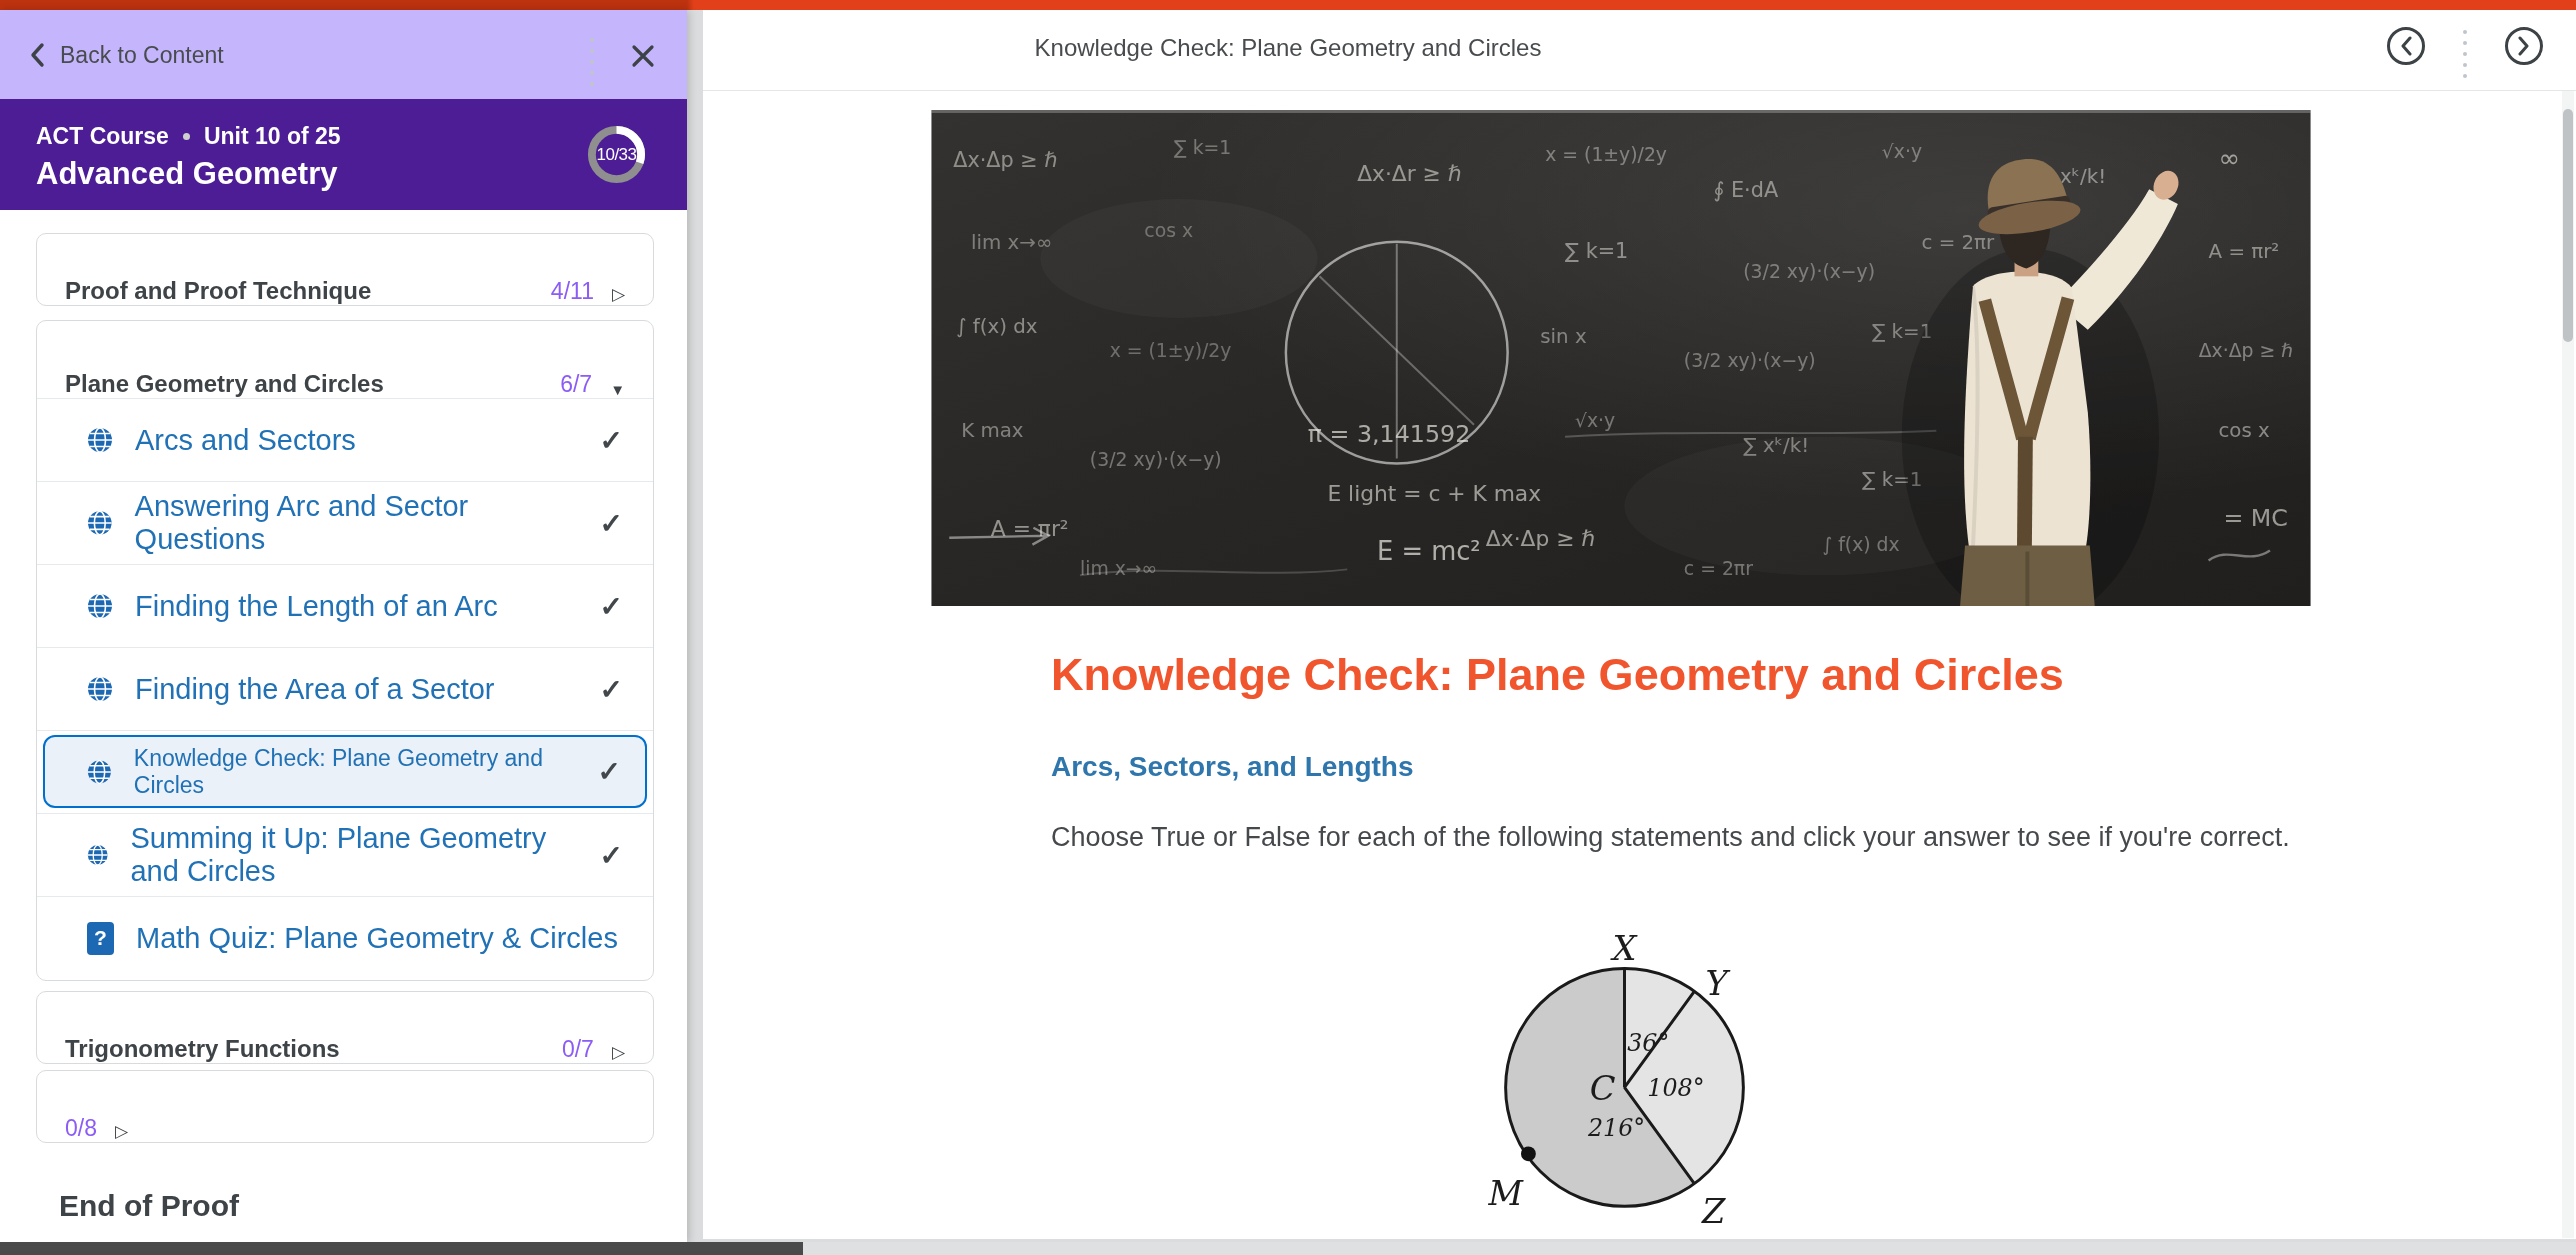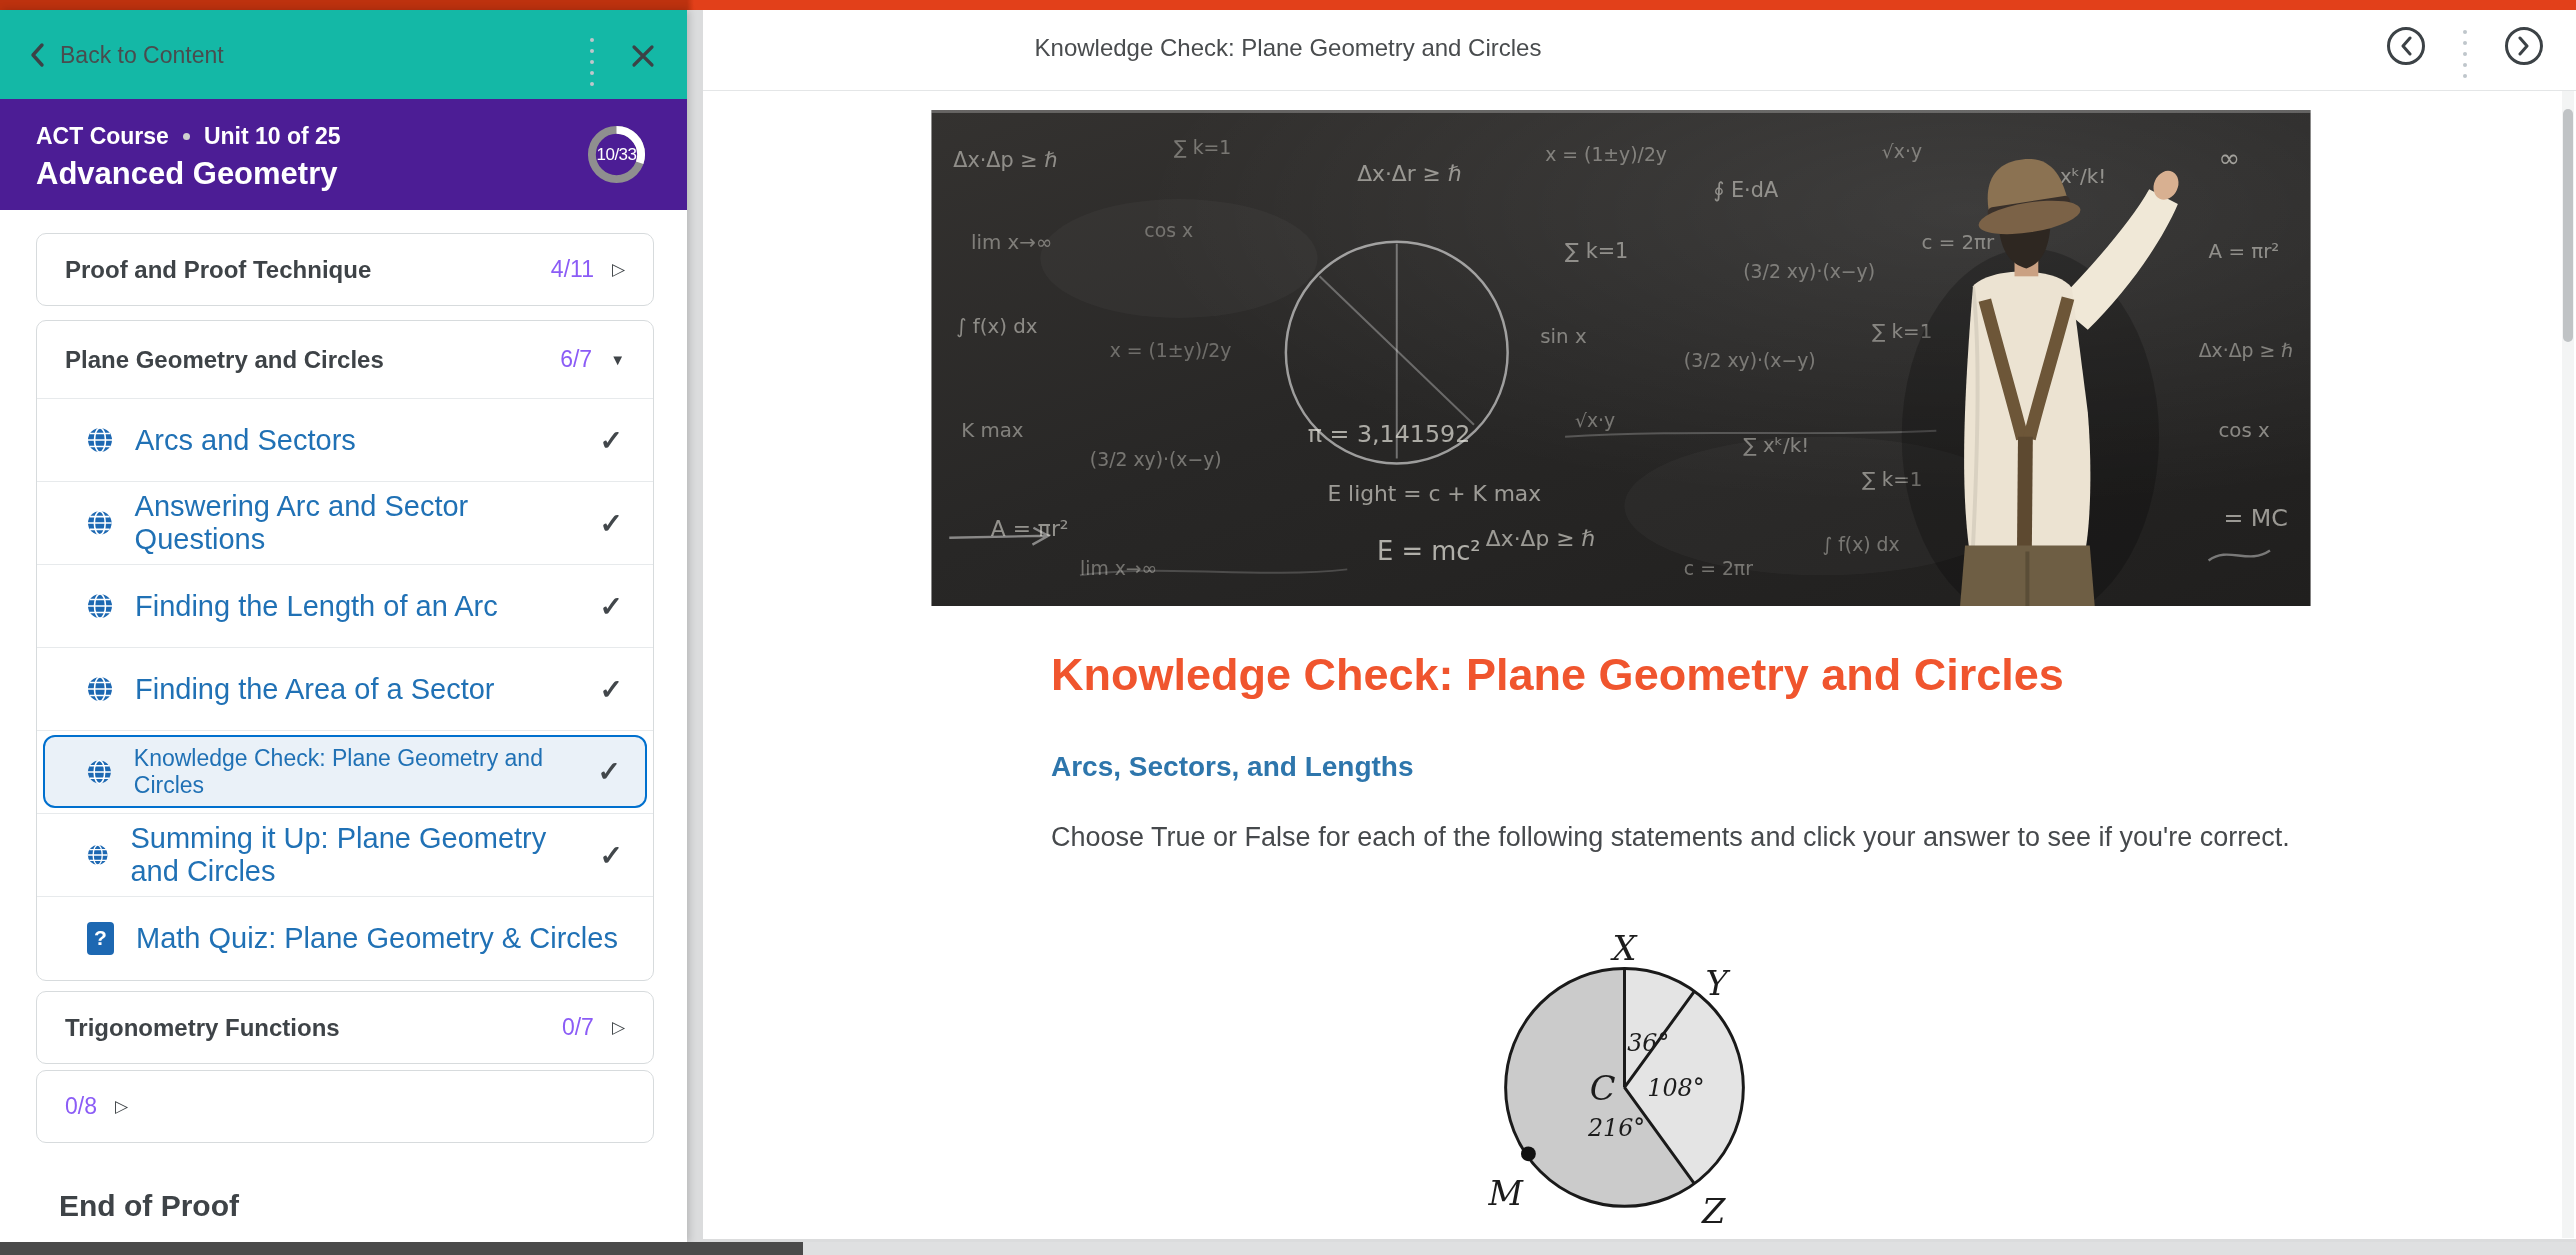--- a/index.html
+++ b/index.html
@@ -12,39 +12,39 @@
   #red-band{left:0;top:0;width:2576px;height:10px;
     background:linear-gradient(to right,#bd320f 0,#bd320f 687px,#e2401a 694px,#e2401a 100%);}
 
   
   #bottom-strip-dark{left:0;top:1242px;width:803px;height:13px;background:#4a4a4a;}
   #bottom-strip-light{left:803px;top:1242px;width:1773px;height:13px;background:#dfe0e1;}
 
   
   #sidebar{left:0;top:10px;width:687px;height:1233px;background:#fff;
     box-shadow:2px 0 8px rgba(0,0,0,.18);}
-  #sb-topbar{left:0;top:0;width:687px;height:115px;background:#14b8a6;}
+  #sb-topbar{left:0;top:0;width:687px;height:115px;background:#c4b5fd;}
   #back-btn{left:28px;top:24px;height:42px;display:flex;align-items:center;gap:14px;cursor:pointer;}
   #back-btn span{font-size:23px;color:#494c4e;}
   .dotbar{display:flex;flex-direction:column;gap:7px;align-items:center;}
   .dotbar i{width:4px;height:4px;border-radius:50%;background:#bfc6cb;display:block;}
   #sb-dots{left:590px;top:28px;}
   #sb-close{left:624px;top:27px;width:38px;height:38px;display:flex;align-items:center;justify-content:center;cursor:pointer;}
 
   #sb-header{left:0;top:89px;width:687px;height:111px;background:#4c1d95;color:#fff;}
   #sb-header .line1{position:absolute;left:36px;top:24px;font-size:23px;font-weight:bold;display:flex;gap:14px;align-items:center;}
   #sb-header .line1 .dot-sep{width:7px;height:7px;border-radius:50%;background:#cfcfcf;display:inline-block;}
   #sb-header .line2{position:absolute;left:36px;top:57px;font-size:31px;font-weight:bold;}
   #ring-wrap{position:absolute;left:585px;top:24px;width:63px;height:63px;}
   #ring-label{position:absolute;left:0;top:0;width:63px;height:63px;display:flex;align-items:center;justify-content:center;
     color:#fff;font-size:17px;font-weight:normal;letter-spacing:-0.5px;}
 
   .card{position:absolute;left:36px;width:618px;background:#fff;border:1px solid #d7dbdd;
         border-radius:10px;box-sizing:border-box;}
-  .card-header{display:flex;align-items:center;padding:0 28px;cursor:pointer;}
+  .card-header{display:flex;align-items:flex-end;padding:0 28px;cursor:pointer;}
   .card-header .ttl{flex:1;font-size:24px;font-weight:bold;color:#3e4347;}
   .card-header .cnt{font-size:23px;color:#8b5cf6;margin-right:18px;}
   .tri{font-size:17px;color:#3f4448;}
   #card-1{top:223px;height:73px;} #card-1 .card-header{height:71px;}
   #card-2{top:310px;height:661px;} #card-2 .card-header{height:77px;}
   #card-3{top:981px;height:73px;} #card-3 .card-header{height:71px;}
   #card-4{top:1060px;height:73px;} #card-4 .card-header{height:71px;}
 
   .subitem-row{height:83px;box-sizing:border-box;border-top:1px solid #e7eaec;
     display:flex;align-items:center;padding:0 30px 0 50px;cursor:pointer;}

